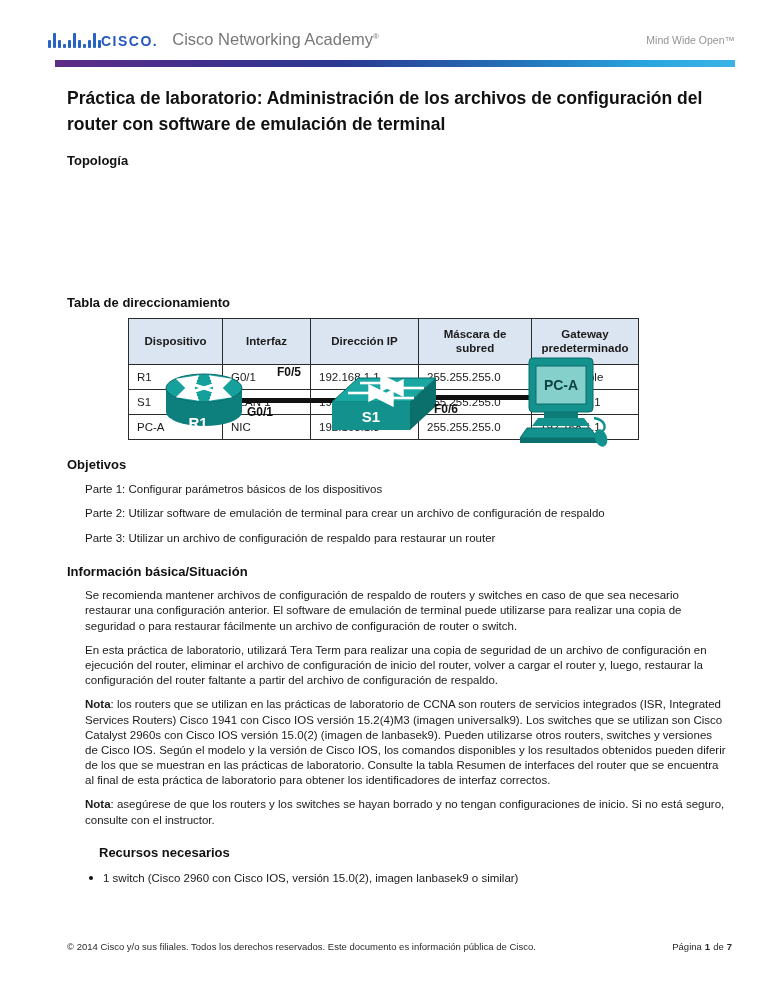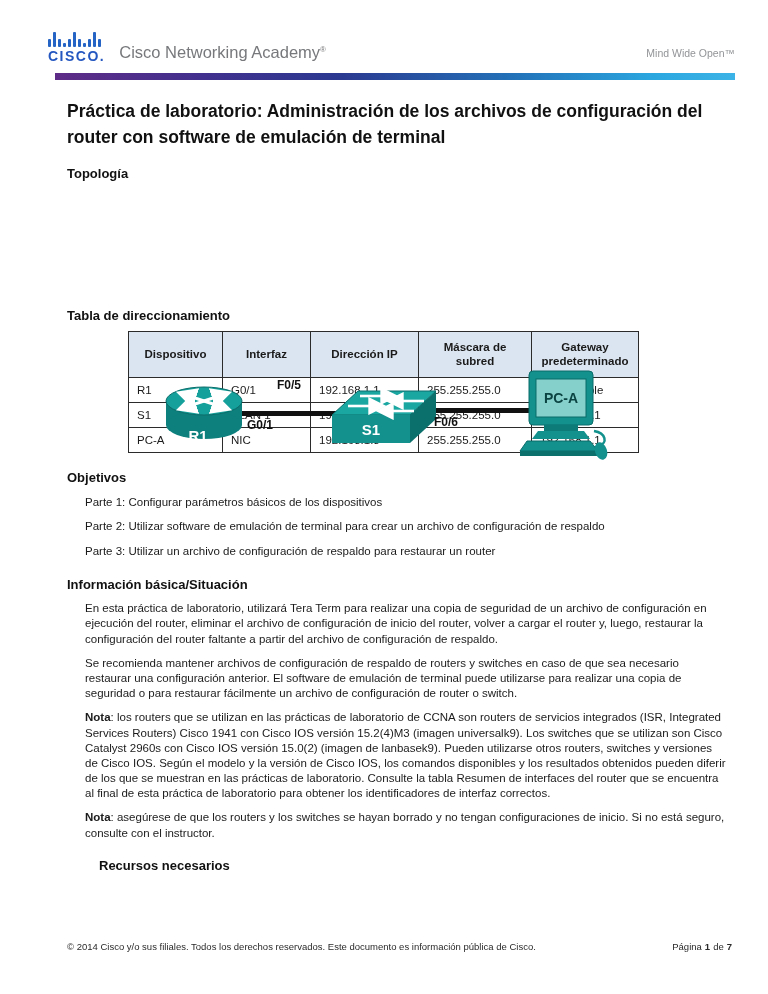--- a/index.html
+++ b/index.html
@@ -6,21 +6,21 @@
   html,body { background:#ffffff; }
   body {
     width:768px; height:994px; position:relative; overflow:hidden;
     font-family:"Liberation Sans","DejaVu Sans",sans-serif; color:#1a1a1a;
   }
   .page { position:absolute; inset:0; }
 
   
   .header { margin:30px 33px 0 48px; display:flex; align-items:flex-end; justify-content:space-between; }
   .brand-left { display:flex; align-items:flex-end; gap:14px; }
-  .logo { display:flex; flex-direction:column; align-items:flex-start; }
+  .logo { display:flex; flex-direction:row; align-items:center; }
   .logo-bars { display:flex; align-items:flex-end; gap:2px; height:17px; margin-bottom:2px; }
   .logo-bars i { display:block; width:3px; background:#2563c4; border-radius:1px; }
   .logo-word { font-weight:bold; font-size:14px; letter-spacing:1.5px; color:#2457c0; line-height:1; }
   .brand-name { font-size:16.5px; color:#77787b; padding-bottom:1px; }
   .brand-sup { font-size:8px; vertical-align:super; color:#77787b; }
   .tagline { font-size:10.5px; color:#929497; padding-bottom:4px; }
 
   .gradbar { margin:10px 33px 0 55px; height:7px;
     background:linear-gradient(to right,#5e2c87 0%,#41308e 22%,#2b3990 42%,#2273b9 68%,#2ba7e0 88%,#3cb3e6 100%); }
 
@@ -176,26 +176,27 @@
       </tr>
     </tbody>
   </table>
 
   <div class="h2" style="margin-top:17px;">Objetivos</div>
   <div class="objective">Parte 1: Configurar parámetros básicos de los dispositivos</div>
   <div class="objective">Parte 2: Utilizar software de emulación de terminal para crear un archivo de configuración de respaldo</div>
   <div class="objective">Parte 3: Utilizar un archivo de configuración de respaldo para restaurar un router</div>
 
   <div class="h2" style="margin-top:18px;">Información básica/Situación</div>
+  <p class="para"><b></b><span>Se recomienda mantener archivos de configuración de respaldo de routers y switches en caso de que sea necesario restaurar una configuración anterior. El software de emulación de terminal puede utilizarse para realizar una copia de seguridad o para restaurar fácilmente un archivo de configuración de router o switch.</span></p>
   <p class="para"><b></b><span>En esta práctica de laboratorio, utilizará Tera Term para realizar una copia de seguridad de un archivo de configuración en ejecución del router, eliminar el archivo de configuración de inicio del router, volver a cargar el router y, luego, restaurar la configuración del router faltante a partir del archivo de configuración de respaldo.</span></p>
-  <p class="para"><b></b><span>Se recomienda mantener archivos de configuración de respaldo de routers y switches en caso de que sea necesario restaurar una configuración anterior. El software de emulación de terminal puede utilizarse para realizar una copia de seguridad o para restaurar fácilmente un archivo de configuración de router o switch.</span></p>
   <p class="para"><b>Nota</b><span>: los routers que se utilizan en las prácticas de laboratorio de CCNA son routers de servicios integrados (ISR, Integrated Services Routers) Cisco 1941 con Cisco IOS versión 15.2(4)M3 (imagen universalk9). Los switches que se utilizan son Cisco Catalyst 2960s con Cisco IOS versión 15.0(2) (imagen de lanbasek9). Pueden utilizarse otros routers, switches y versiones de Cisco IOS. Según el modelo y la versión de Cisco IOS, los comandos disponibles y los resultados obtenidos pueden diferir de los que se muestran en las prácticas de laboratorio. Consulte la tabla Resumen de interfaces del router que se encuentra al final de esta práctica de laboratorio para obtener los identificadores de interfaz correctos.</span></p>
   <p class="para"><b>Nota</b><span>: asegúrese de que los routers y los switches se hayan borrado y no tengan configuraciones de inicio. Si no está seguro, consulte con el instructor.</span></p>
 
   <div class="h2" style="margin-top:17px;padding-left:32px;">Recursos necesarios</div>
+  <div class="resource"><span class="bullet-dot"></span><span>1 switch (Cisco 2960 con Cisco IOS, versión 15.0(2), imagen lanbasek9 o similar)</span></div>
 
   <div class="footer">
     <span>© 2014 Cisco y/o sus filiales. Todos los derechos reservados. Este documento es información pública de Cisco.</span>
     <span>
       <span>Página</span><b class="pgsep">1</b><span>de</span><b class="pgsep">7</b>
     </span>
   </div>
 
 </div>
 

